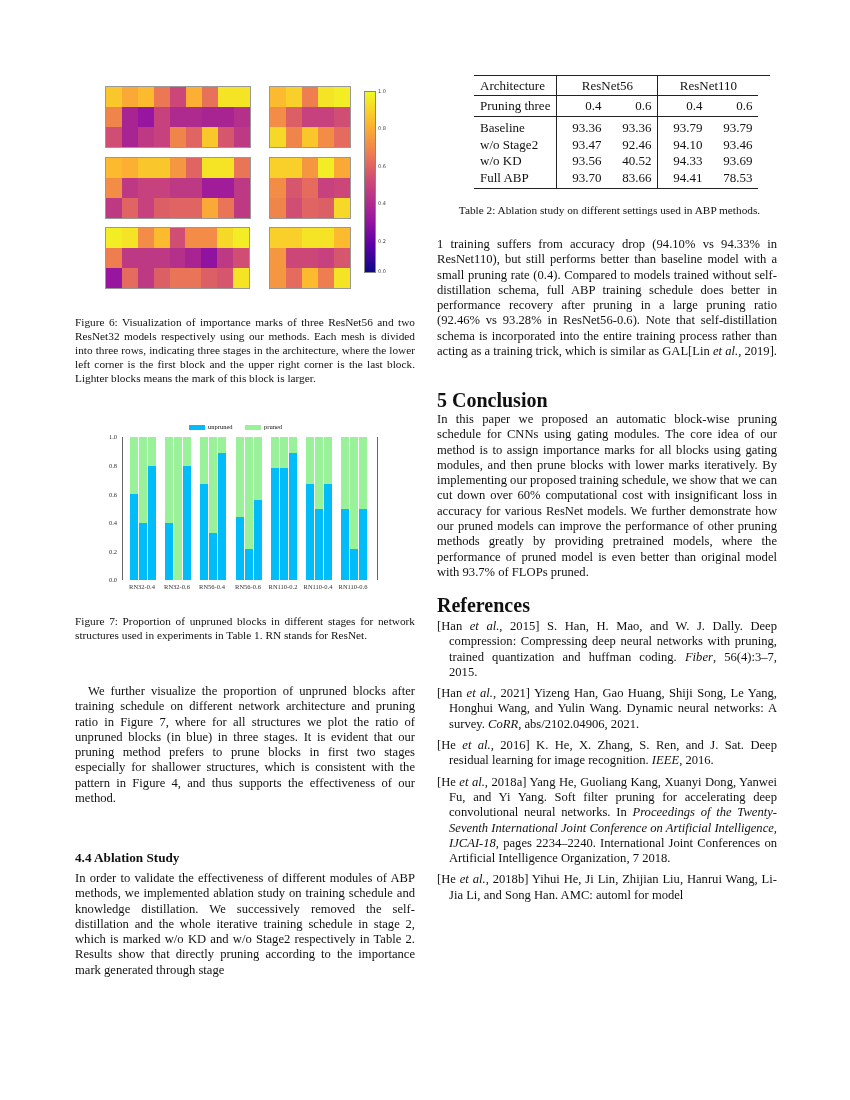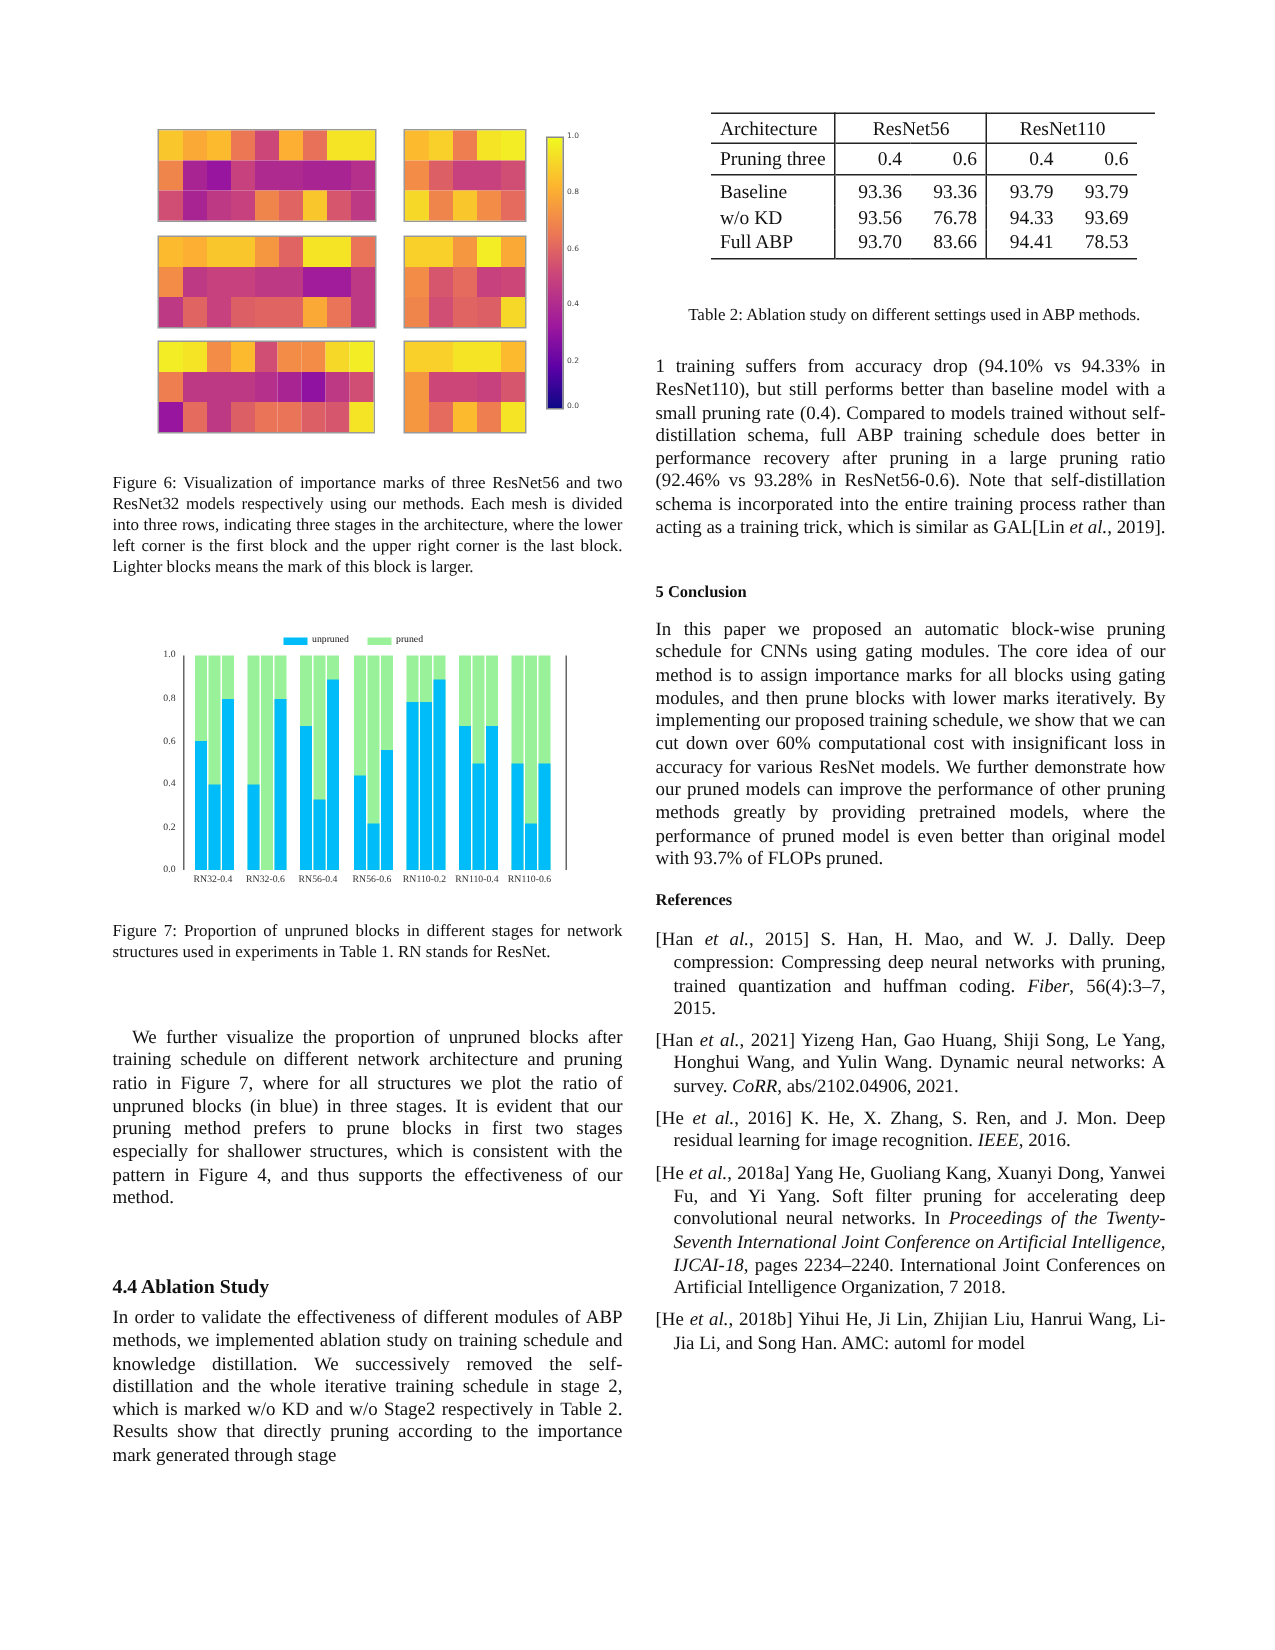--- a/index.html
+++ b/index.html
@@ -3,21 +3,21 @@
 <meta charset="utf-8">
 <style>
   html, body { margin: 0; padding: 0; background: #ffffff; }
   body { width: 850px; height: 1100px; position: relative; overflow: hidden;
          font-family: "Liberation Serif", "DejaVu Serif", serif; color: #111; }
   .abs { position: absolute; }
   .para { font-size: 12.6px; line-height: 15.3px; text-align: justify; hyphens: none; }
   .para p { margin: 0; }
   .indent { text-indent: 13px; }
   .caption { font-size: 11.3px; line-height: 14px; text-align: justify; }
-  h2.sec { margin: 0; font-size: 11px; font-weight: bold; }
+  h2.sec { margin: 0; font-size: 20px; font-weight: bold; }
   h3.sub { margin: 0; font-size: 13.2px; font-weight: bold; }
   .ref { font-size: 12.6px; line-height: 15.3px; text-align: justify; padding-left: 12px; text-indent: -12px; margin-bottom: 6px; }
   .ref i { font-style: italic; }
 
   
   .hm { position: absolute; display: grid; border: 1px solid #999; }
   .hm div { width: 100%; height: 100%; }
   .cbar { position: absolute; left: 364px; top: 91px; width: 10px; height: 180px; border: 1px solid #888;
           background: linear-gradient(to top, #0d0887 0%, #5c01a6 15%, #9c179e 30%, #cc4778 50%, #ed7953 65%, #fdb42f 82%, #f0f921 100%); }
   .cbar-tick { position: absolute; left: 378px; font-family: "DejaVu Sans", sans-serif; font-size: 5px; color: #444; }
@@ -306,23 +306,30 @@
     <td class="num" style="width:38px;padding:3px 6px">0.6</td>
   </tr>
   <tr style="border-top:1px solid #222;">
     <td class="vl" style="padding-top:4px">Baseline</td>
     <td class="num" style="padding-top:4px">93.36</td>
     <td class="num vl" style="padding-top:4px">93.36</td>
     <td class="num" style="padding-top:4px">93.79</td>
     <td class="num" style="padding-top:4px">93.79</td>
   </tr>
   <tr>
+    <td class="vl">w/o Stage2</td>
+    <td class="num">93.47</td>
+    <td class="num vl">92.46</td>
+    <td class="num">94.10</td>
+    <td class="num">93.46</td>
+  </tr>
+  <tr>
     <td class="vl">w/o KD</td>
     <td class="num">93.56</td>
-    <td class="num vl">76.78</td>
+    <td class="num vl">40.52</td>
     <td class="num">94.33</td>
     <td class="num">93.69</td>
   </tr>
   <tr style="border-bottom:1.5px solid #222;">
     <td class="vl" style="padding-bottom:3px">Full ABP</td>
     <td class="num" style="padding-bottom:3px">93.70</td>
     <td class="num vl" style="padding-bottom:3px">83.66</td>
     <td class="num" style="padding-bottom:3px">94.41</td>
     <td class="num" style="padding-bottom:3px">78.53</td>
   </tr>
@@ -334,16 +341,16 @@
   <p>1 training suffers from accuracy drop (94.10% vs 94.33% in ResNet110), but still performs better than baseline model with a small pruning rate (0.4).  Compared to models trained without self-distillation schema, full ABP training schedule does better in performance recovery after pruning in a large pruning ratio (92.46% vs 93.28% in ResNet56-0.6). Note that self-distillation schema is incorporated into the entire training process rather than acting as a training trick, which is similar as GAL[Lin <i>et al.</i>, 2019].</p>
 </div>
 <h2 class="sec abs" style="left:437px; top:389px;">5   Conclusion</h2>
 <div class="abs para" style="left:437px; top:412px; width:340px;">
   <p>In this paper we proposed an automatic block-wise pruning schedule for CNNs using gating modules.  The core idea of our method is to assign importance marks for all blocks using gating modules, and then prune blocks with lower marks iteratively. By implementing our proposed training schedule, we show that we can cut down over 60% computational cost with insignificant loss in accuracy for various ResNet models. We further demonstrate how our pruned models can improve the performance of other pruning methods greatly by providing pretrained models, where the performance of pruned model is even better than original model with 93.7% of FLOPs pruned.</p>
 </div>
 <h2 class="sec abs" style="left:437px; top:594px;">References</h2>
 <div id="refs" class="abs" style="left:437px; top:619px; width:340px;">
     <div class="ref"><span>[Han <i>et al.</i>, 2015] </span><span>S. Han, H. Mao, and W. J. Dally.  Deep compression:  Compressing deep neural networks with pruning, trained quantization and huffman coding.</span> <i>Fiber</i><span>, 56(4):3–7, 2015.</span></div>
     <div class="ref"><span>[Han <i>et al.</i>, 2021] </span><span>Yizeng Han, Gao Huang, Shiji Song, Le Yang, Honghui Wang, and Yulin Wang. Dynamic neural networks: A survey.</span> <i>CoRR</i><span>, abs/2102.04906, 2021.</span></div>
-    <div class="ref"><span>[He <i>et al.</i>, 2016] </span><span>K. He, X. Zhang, S. Ren, and J. Mon. Deep residual learning for image recognition.</span> <i>IEEE</i><span>, 2016.</span></div>
+    <div class="ref"><span>[He <i>et al.</i>, 2016] </span><span>K. He, X. Zhang, S. Ren, and J. Sat. Deep residual learning for image recognition.</span> <i>IEEE</i><span>, 2016.</span></div>
     <div class="ref"><span>[He <i>et al.</i>, 2018a] </span><span>Yang He, Guoliang Kang, Xuanyi Dong, Yanwei Fu, and Yi Yang.  Soft filter pruning for accelerating deep convolutional neural networks. In</span> <i>Proceedings of the Twenty-Seventh International Joint Conference on Artificial Intelligence, IJCAI-18</i><span>, pages 2234–2240. International Joint Conferences on Artificial Intelligence Organization, 7 2018.</span></div>
     <div class="ref"><span>[He <i>et al.</i>, 2018b] </span><span>Yihui He, Ji Lin, Zhijian Liu, Hanrui Wang, Li-Jia Li, and Song Han.  AMC: automl for model</span><span></span></div>
   </div>
 
 </body></html>

